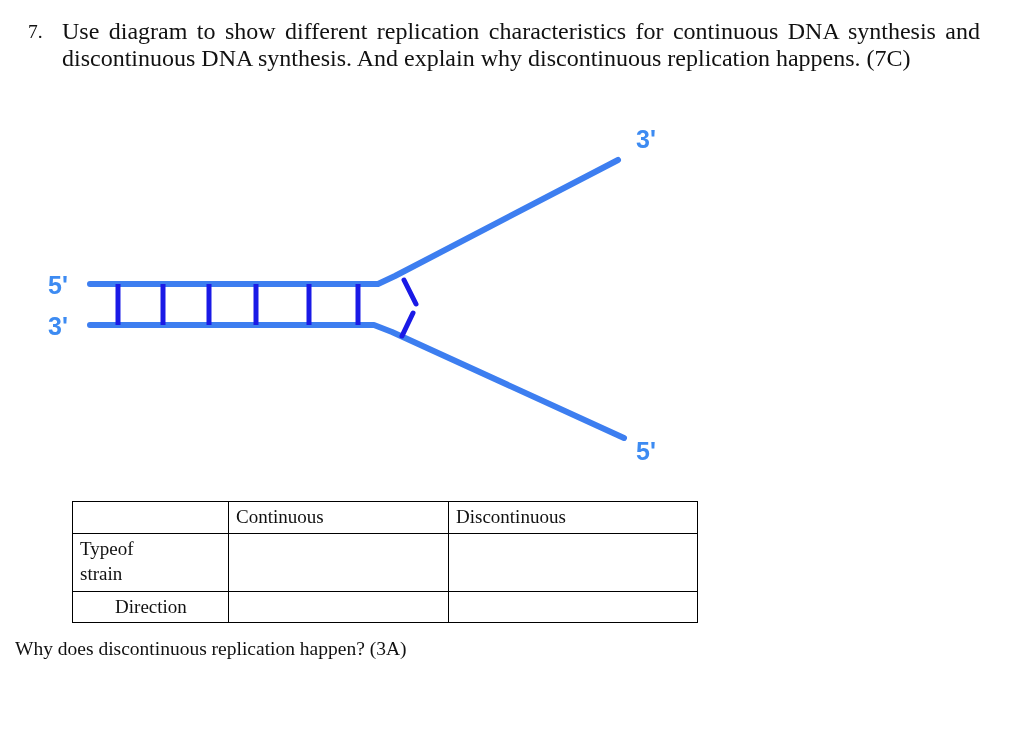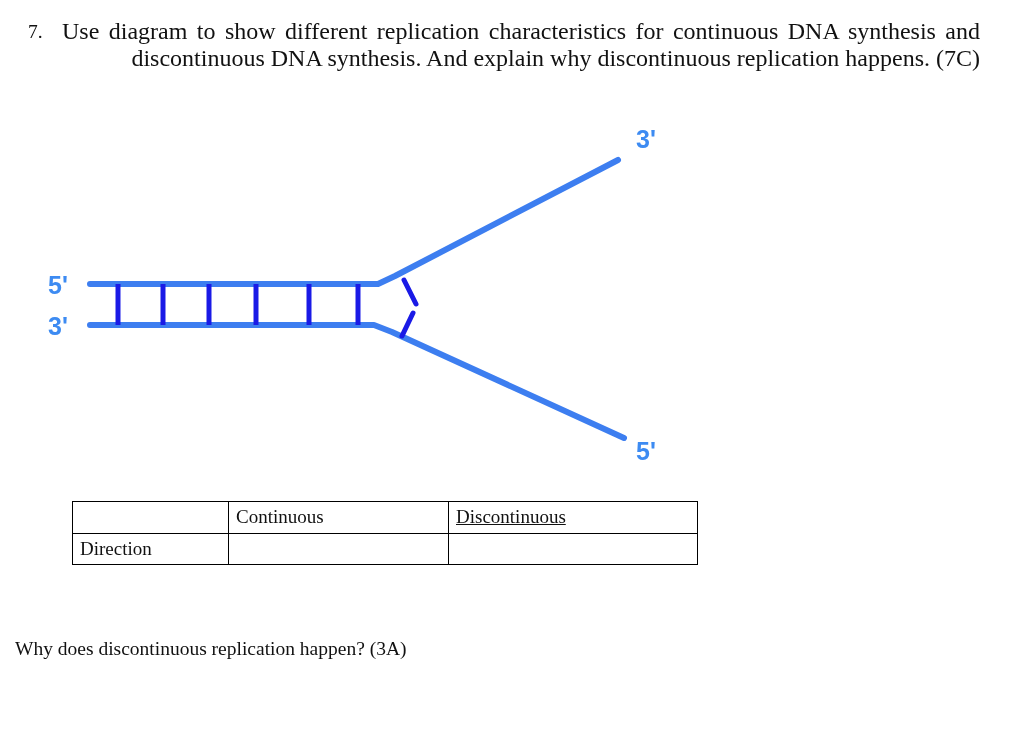--- a/index.html
+++ b/index.html
@@ -38,21 +38,21 @@
   .q-text {
     flex: 1 1 auto;
     font-size: 24px;
     line-height: 27px;
   }
   .q-line-1 {
     text-align: justify;
     text-align-last: justify;
   }
   .q-line-2 {
-    text-align: right;
+    text-align: left;
   }
 
   
   .diagram {
     position: absolute;
     left: 0;
     top: 108px;
     width: 720px;
     height: 370px;
   }
@@ -73,25 +73,25 @@
   }
   .data-table td, .data-table th {
     border: 1.6px solid #000000;
     padding: 2px 6px 3px 7px;
     vertical-align: top;
     font-weight: normal;
     text-align: left;
   }
   .col-label { width: 142px; }
   .col-cont  { width: 206px; }
-  .col-disc  { width: 235px; text-decoration: underline; }
+  .col-disc  { width: 235px; }
 
   .hdr-row td { height: 26px; margin-top: 24px; }
   .row-type td { height: 52px; }
-  .row-dir td  { height: 24px; }
+  .row-dir td  { height: 24px; text-align: center; }
 
   .cell-justify {
     text-align: justify;
     text-align-last: justify;
   }
   .cell-justify span.w { display: inline; }
 
   
   .footer-question {
     position: absolute;
@@ -146,20 +146,28 @@
   </svg>
 </div>
 
 <table class="data-table">
   <tbody>
     <tr class="hdr-row">
       <td class="col-label"></td>
       <td class="col-cont">Continuous</td>
       <td class="col-disc">Discontinuous</td>
     </tr>
+    <tr class="row-type">
+      <td class="col-label">
+        <div class="cell-justify"><span class="w">Type</span><span class="w">of</span></div>
+        <div>strain</div>
+      </td>
+      <td class="col-cont"></td>
+      <td class="col-disc"></td>
+    </tr>
     <tr class="row-dir">
       <td class="col-label">Direction</td>
       <td class="col-cont"></td>
       <td class="col-disc"></td>
     </tr>
   </tbody>
 </table>
 
 <div class="footer-question">Why does discontinuous replication happen? (3A)</div>
 

